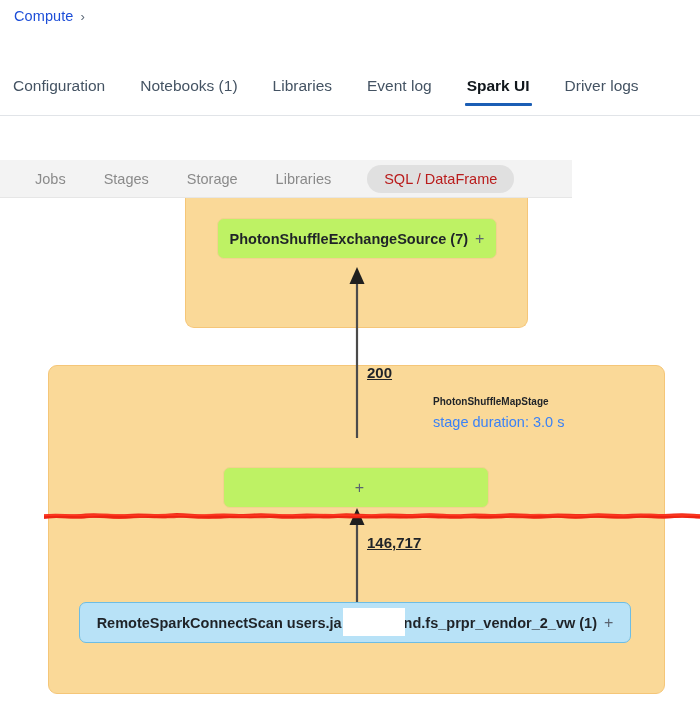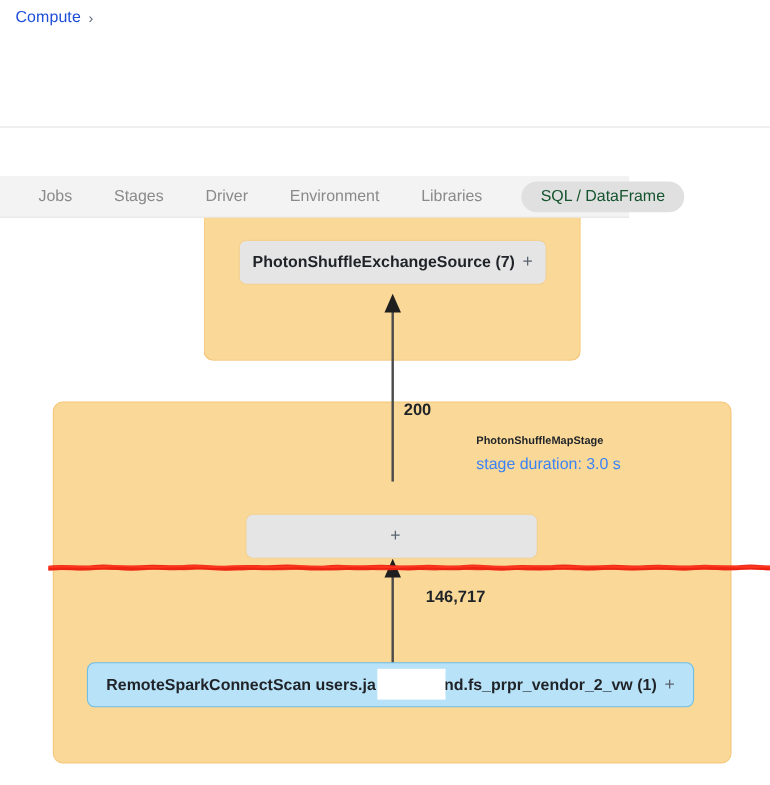--- a/index.html
+++ b/index.html
@@ -56,21 +56,21 @@
   .subnav {
     position: absolute; left: 0; top: 160px; width: 572px; height: 38px;
     background: #f3f3f3; display: flex; align-items: center;
     padding-left: 33px; gap: 0; border-bottom: 1px solid #e6e6e6;
   }
   .subnav-item {
     font-size: 14.5px; color: #8a8a8a; margin-right: 34px;
     white-space: nowrap; cursor: pointer; padding: 5px 2px;
   }
   .subnav-item.selected {
-    background: #e0e0e0; color: #14532d; border-radius: 14px;
+    background: #e0e0e0; color: #b91c1c; border-radius: 14px;
     padding: 6px 17px; margin-right: 0;
   }
 
   
   .graph { position: absolute; left: 0; top: 198px; width: 700px; height: 516px; overflow: hidden; }
 
   .stage-box {
     position: absolute; background: #fad998; border: 1.5px solid #f5c678;
     border-radius: 9px;
   }
@@ -79,31 +79,32 @@
 
   .stage-meta { position: absolute; color: #1f2328; }
   .stage-meta .stage-name { font-size: 10px; font-weight: bold; line-height: 20px; }
   .stage-meta .stage-duration { font-size: 14.5px; line-height: 21px; color: #3b82f6; }
 
   .node {
     position: absolute; display: flex; align-items: center; justify-content: center;
     border-radius: 7px; font-size: 14.5px; font-weight: bold; color: #1f2328;
     white-space: nowrap; cursor: pointer; padding: 0 14px;
   }
-  .node.photon { background: #e5e5e5; border: 1.5px solid #f3d190; }
+  .node.photon { background: #bef264; border: 1.5px solid #f3d190; }
   .node.scan   { background: #b8e2f7; border: 1.5px solid #6dbde4; }
   .node .plus { font-weight: normal; color: #5a6470; margin-left: 7px; font-size: 16px; }
 
   .node-src  { left: 217px; top: 20px;  width: 280px; height: 41px; }
   .node-sink { left: 223px; top: 269px; width: 266px; height: 41px; }
   .node-scan { left: 79px;  top: 404px; width: 552px; height: 41px; }
 
   .edge-label {
     position: absolute; font-size: 15px; font-weight: bold; color: #1f2328;
     white-space: nowrap;
+    text-decoration: underline;
   }
 
   .arrow { position: absolute; }
   .redline { position: absolute; left: 44px; top: 313px; width: 658px; height: 10px; }
 
   .redact {
     position: absolute; left: 343px; top: 410px; width: 62px; height: 28px;
     background: #ffffff;
   }
 </style>
@@ -111,27 +112,34 @@
 <body>
 
 <div class="page">
 
   <div class="breadcrumb">
     <span class="crumb-link">Compute</span>
     <span class="crumb-sep">›</span>
   </div>
 
 
+  <div class="tabs">
+    <div class="tab">Configuration</div>
+    <div class="tab">Notebooks (1)</div>
+    <div class="tab">Libraries</div>
+    <div class="tab">Event log</div>
+    <div class="tab active">Spark UI</div>
+    <div class="tab">Driver logs</div>
+  </div>
   <div class="tabs-rule"></div>
 
   <div class="subnav">
     <div class="subnav-item">Jobs</div>
     <div class="subnav-item">Stages</div>
-    <div class="subnav-item">Driver</div>
-    <div class="subnav-item">Environment</div>
+    <div class="subnav-item">Storage</div>
     <div class="subnav-item">Libraries</div>
     <div class="subnav-item selected">SQL / DataFrame</div>
   </div>
 
   <div class="graph">
 
     <div class="stage-box top"></div>
 
     <div class="stage-box map"></div>
 
@@ -143,21 +151,21 @@
     <svg class="arrow" style="left:348px; top:68px; width:18px; height:172px;" viewBox="0 0 18 172">
       <line x1="9" y1="172" x2="9" y2="16" stroke="#4b4b4b" stroke-width="2.2"></line>
       <polygon points="9,1 16.5,18 1.5,18" fill="#1f1f1f"></polygon>
     </svg>
     <svg class="arrow" style="left:348px; top:310px; width:18px; height:100px;" viewBox="0 0 18 100">
       <line x1="9" y1="100" x2="9" y2="14" stroke="#4b4b4b" stroke-width="2.2"></line>
       <polygon points="9,0 16.5,17 1.5,17" fill="#1f1f1f"></polygon>
     </svg>
 
     <div class="edge-label" style="left:367px; top:166px;">200</div>
-    <div class="edge-label" style="left:367px; top:336px;margin-left:20px;">146,717</div>
+    <div class="edge-label" style="left:367px; top:336px;">146,717</div>
 
     <div class="node photon node-src">
       <span>PhotonShuffleExchangeSource (7)</span>
       <span class="plus">+</span>
     </div>
 
     <div class="node photon node-sink">
       <span class="plus">+</span>
     </div>
 

